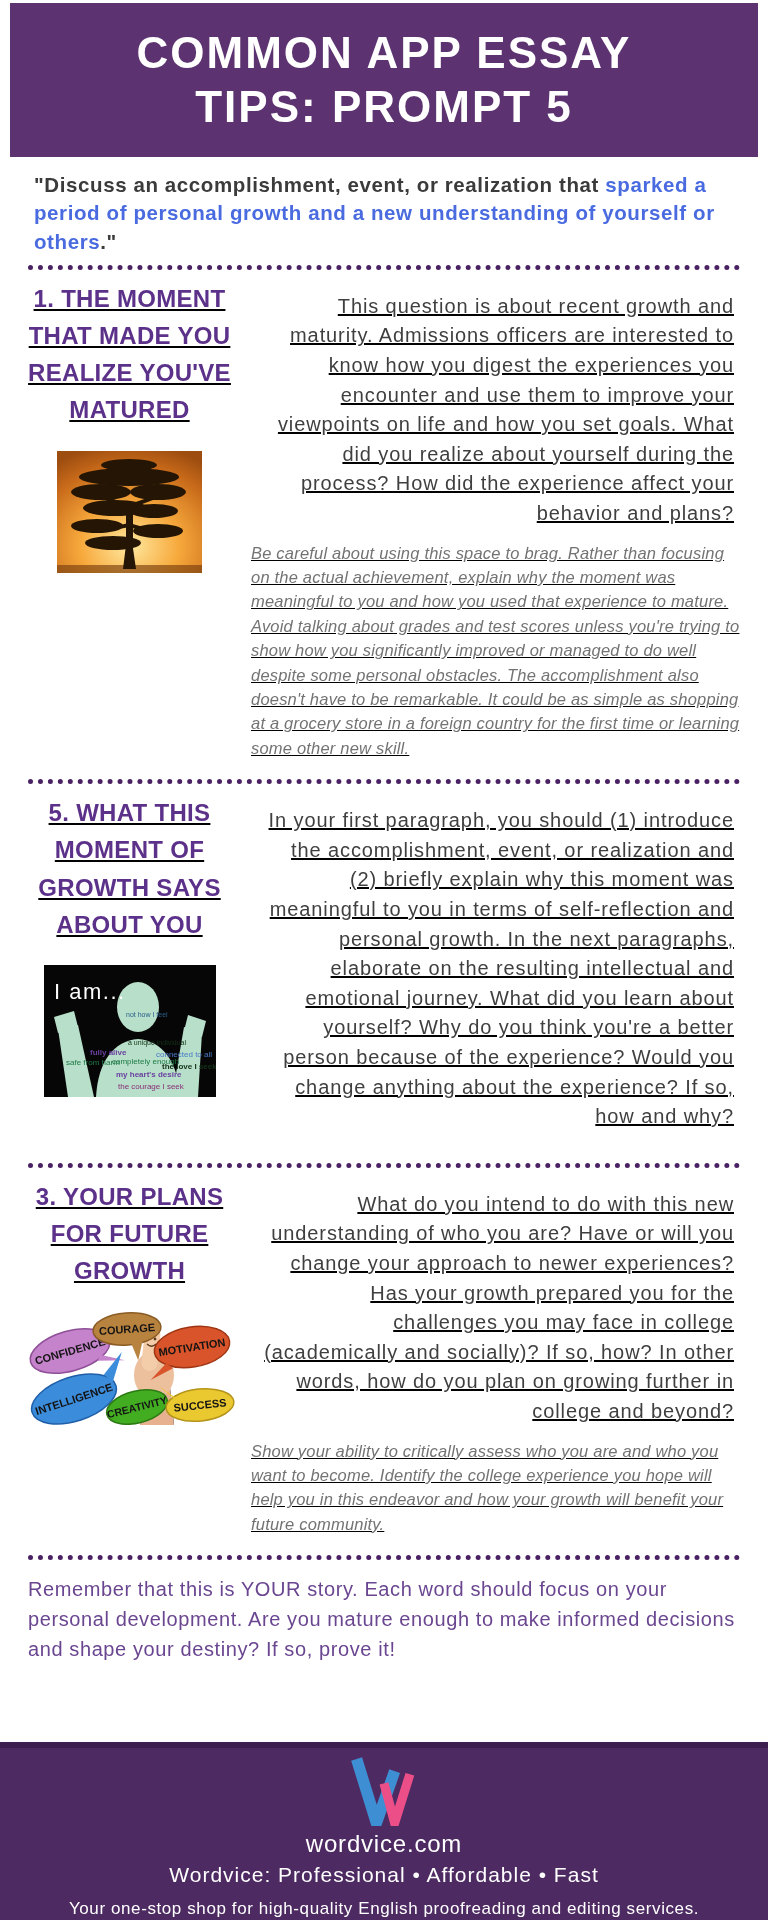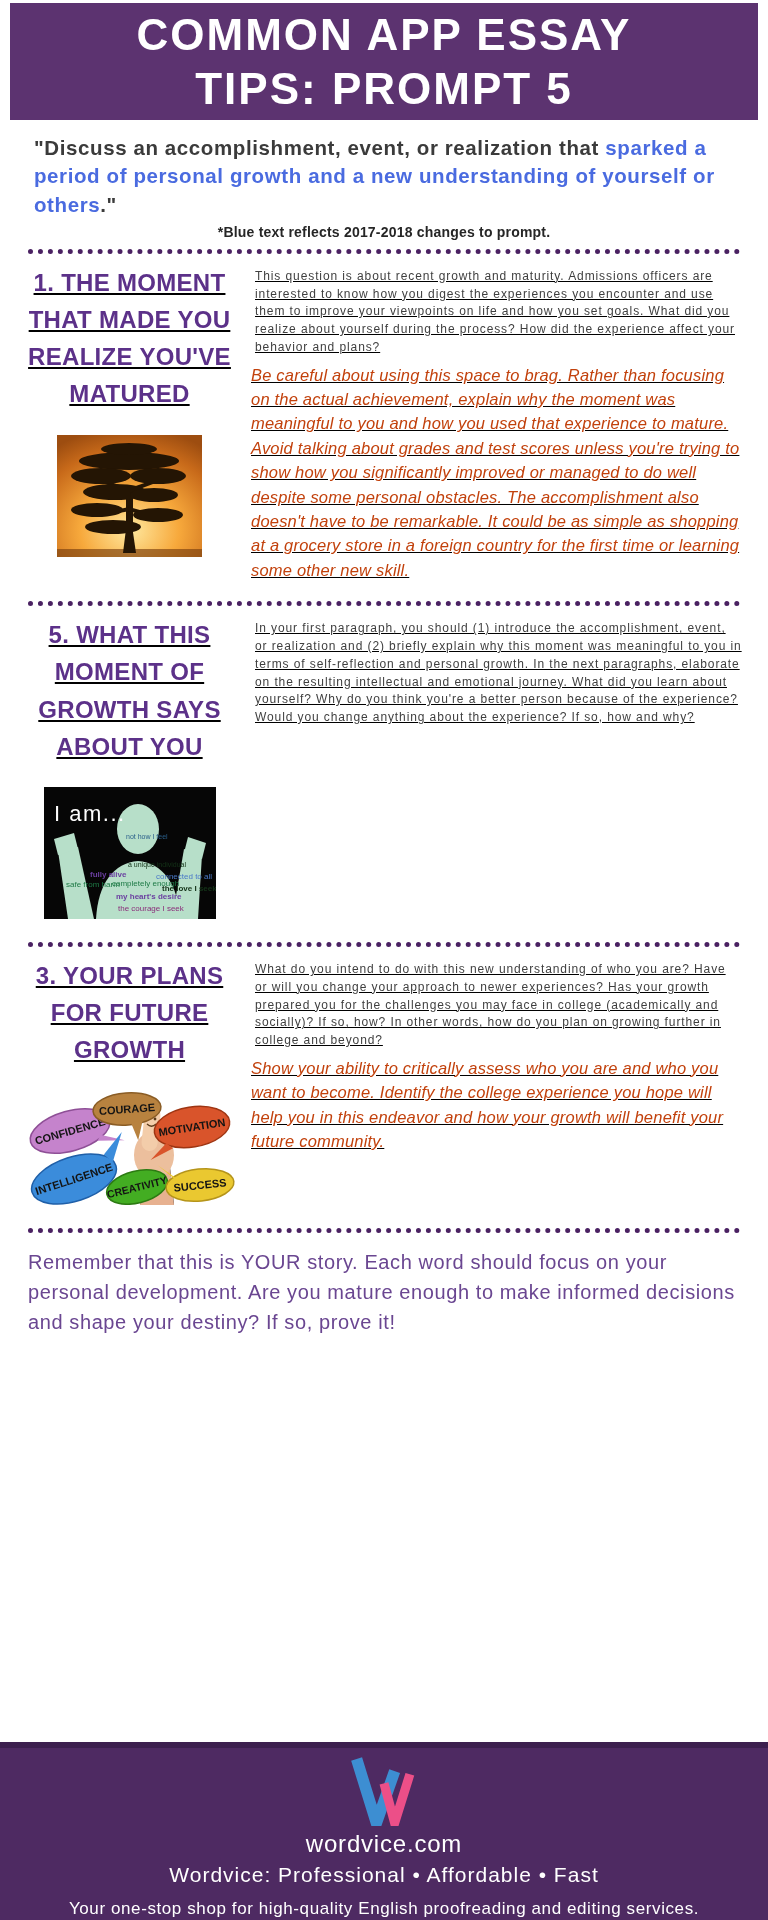--- a/index.html
+++ b/index.html
@@ -1,40 +1,40 @@
 <!DOCTYPE html>
 <html><head>
 <meta charset="utf-8">
 <style>
   html,body{margin:0;padding:0;background:#ffffff;}
   .page{position:relative;width:768px;height:1920px;background:#ffffff;overflow:hidden;
         font-family:"Liberation Sans",sans-serif;}
 
   
-  .topbar{margin:3px 10px 0 10px;height:117px;background:#5c3370;color:#ffffff;
+  .topbar{margin:3px 10px 0 10px;height:154px;background:#5c3370;color:#ffffff;
           display:flex;flex-direction:column;justify-content:center;text-align:center;}
   .topbar .tline{font-size:44px;font-weight:bold;letter-spacing:2px;line-height:1.22;}
 
   
   .prompt{padding:14px 34px 0 34px;}
   .quote{margin:0;font-size:20.5px;font-weight:bold;color:#3b3b3b;line-height:1.38;letter-spacing:0.6px;}
   .qblue{color:#4a6be0;}
   .pnote{margin:5px 0 0 0;text-align:center;font-size:14px;font-weight:bold;color:#262626;letter-spacing:0.2px;}
 
   
   .dots{border-top:5px dotted #4a2162;margin:9px 28px 0 28px;height:0;}
 
   
   .sect{display:flex;align-items:flex-start;padding:10px 16px 10px 22px;text-decoration:underline;}
   .sect .leftcol{flex:0 0 215px;text-align:center;}
   .sect h2{margin:0;font-size:24px;font-weight:bold;color:#5c3189;line-height:1.55;letter-spacing:0.3px;}
   .sect .illus{margin-top:22px;}
   .sect .rightcol{flex:1 1 auto;padding-left:14px;padding-right:6px;}
-  .body-p{margin:4px;font-size:12px;color:#3f3f3f;line-height:1.48;letter-spacing:0.9px;}
-  .tip-p{margin:6px 0 0 0;font-size:16.5px;font-style:italic;color:#c2410c;line-height:1.48;letter-spacing:0.2px;}
+  .body-p{margin:12px;font-size:20px;color:#3f3f3f;line-height:1.48;letter-spacing:0.9px;text-align:right;}
+  .tip-p{margin:6px 0 0 0;font-size:16.5px;font-style:italic;color:#737373;line-height:1.48;letter-spacing:0.2px;}
 
   
   .closing{margin:14px 28px 0 28px;text-align:left;font-size:20px;color:#6a4691;
            line-height:1.5;letter-spacing:0.6px;}
 
   
   .footer{position:absolute;left:0;bottom:0;width:768px;height:178px;background:#4e2a62;
           border-top:6px solid #3c1f4e;box-sizing:border-box;text-align:center;color:#ffffff;}
   .footer .logo{margin-top:8px;}
   .fsite{font-size:24px;letter-spacing:0.8px;line-height:1.15;}
@@ -48,21 +48,20 @@
 
 <div class="page">
 
   <header class="topbar">
     <div class="tline">COMMON APP ESSAY</div>
     <div class="tline">TIPS: PROMPT 5</div>
   </header>
 
   <section class="prompt">
     <p class="quote"><span class="qdark">"Discuss an accomplishment, event, or realization that </span><span class="qblue">sparked a period of personal growth and a new understanding of yourself or others</span><span class="qdark">."</span></p>
-    <p class="pnote">*Blue text reflects 2017-2018 changes to prompt.</p>
   </section>
 
   <div class="dots"></div>
 
   <section class="sect">
     <div class="leftcol">
       <h2>1. THE MOMENT THAT MADE YOU REALIZE YOU'VE MATURED</h2>
       <div class="illus">
         <svg width="145" height="122" viewBox="0 0 145 122">
           <defs>

